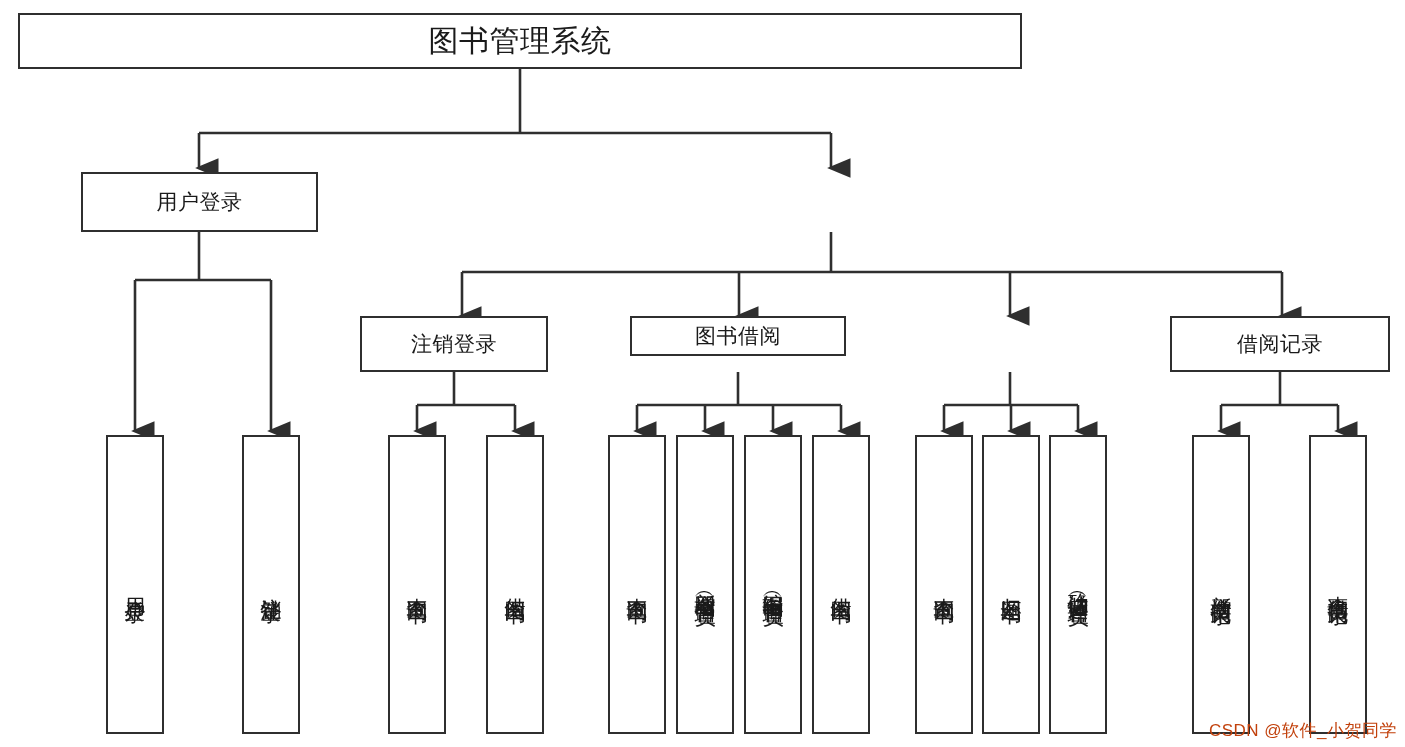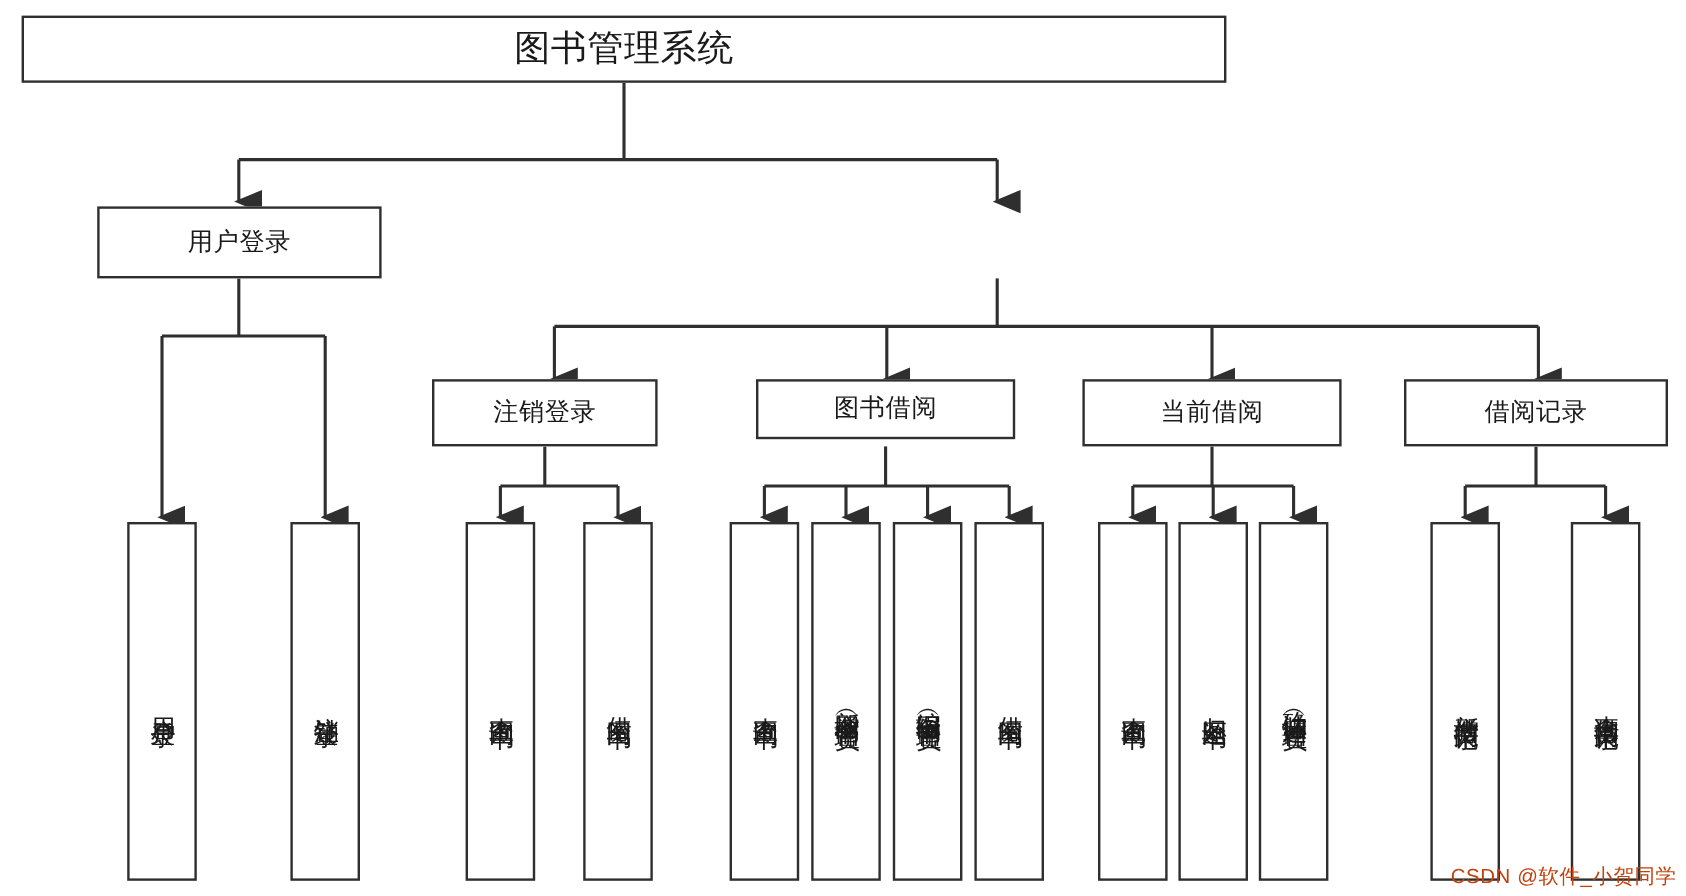--- a/index.html
+++ b/index.html
@@ -124,25 +124,22 @@
     <span class="label">图书管理系统</span>
   </div>
 
   <div class="node" style="left:81px; top:172px; width:237px; height:60px;">
     <span class="label">用户登录</span>
   </div>
 
   <div class="node" style="left:360px; top:316px; width:188px; height:56px;">
     <span class="label">注销登录</span>
   </div>
-  <div class="node" style="left:630px; top:316px; width:216px; height:50px;">
+  <div class="node" style="left:630px; top:316px; width:216px; height:40px;">
     <span class="label">图书借阅</span>
-  </div>
-  <div class="node" style="left:902px; top:316px; width:216px; height:56px;">
-    <span class="label">当前借阅</span>
   </div>
   <div class="node" style="left:1170px; top:316px; width:220px; height:56px;">
     <span class="label">借阅记录</span>
   </div>
 
   <div class="node vertical" style="left:106px; top:435px; width:58px; height:299px;">
     <span class="label">用户登录</span>
   </div>
   <div class="node vertical" style="left:242px; top:435px; width:58px; height:299px;">
     <span class="label">注销登录</span>

